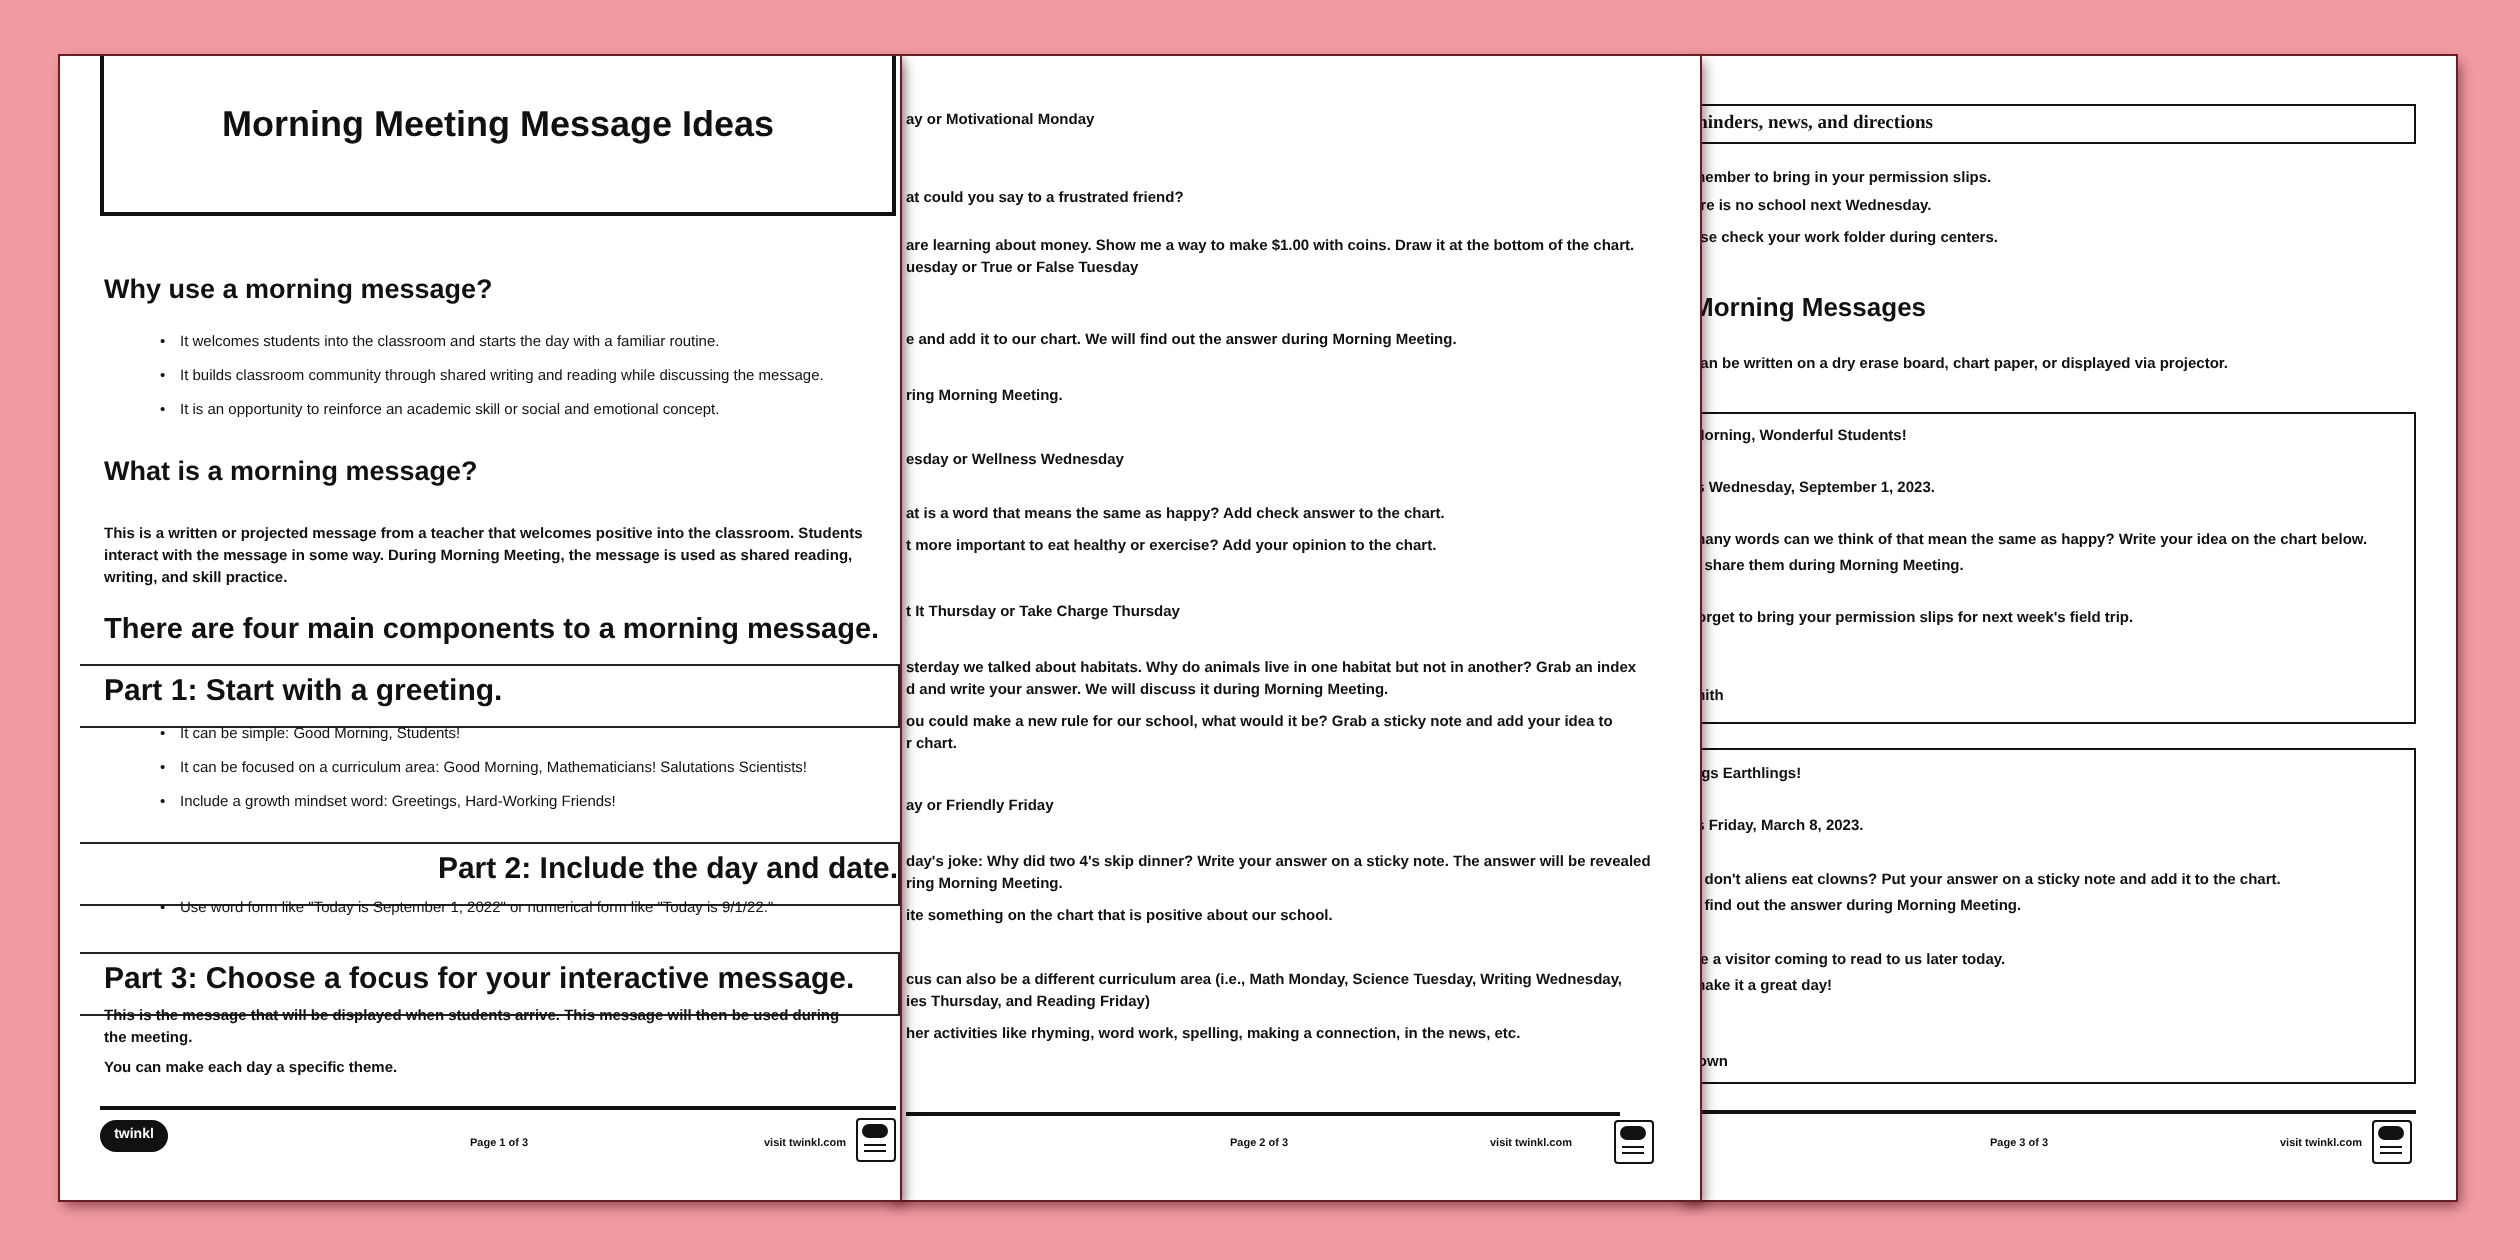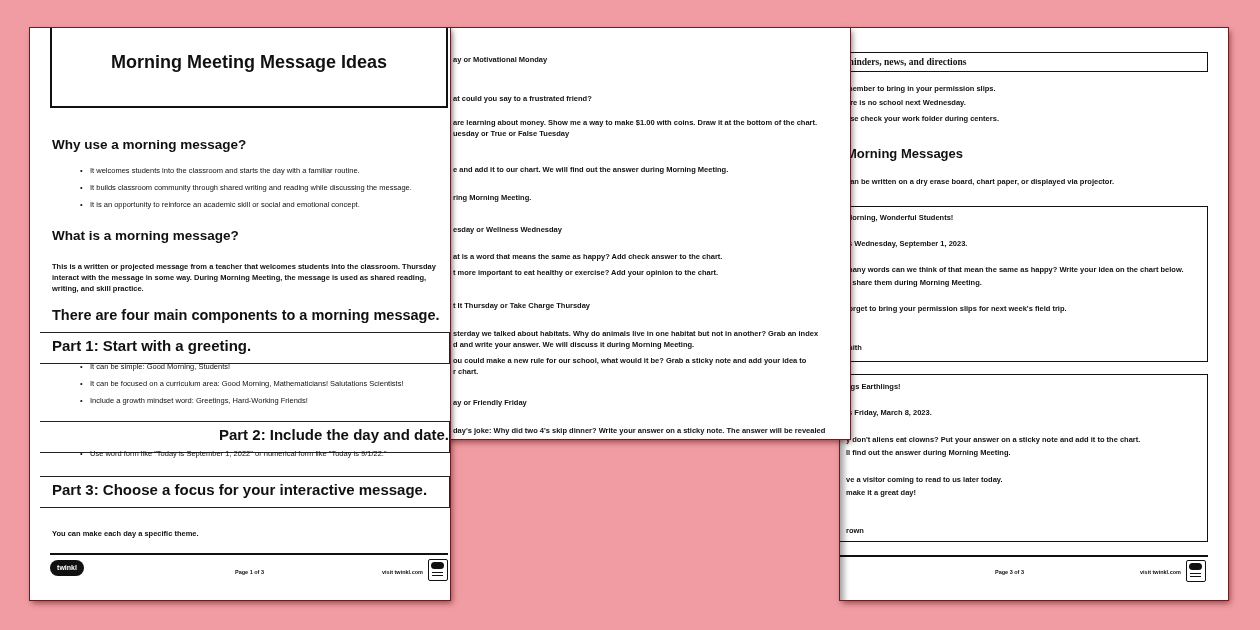--- a/index.html
+++ b/index.html
@@ -12,21 +12,21 @@
   .page {
     position: absolute; background: #fff; overflow: hidden;
     box-shadow: 0 0 0 1px #6b1e22, 2px 3px 6px rgba(60,0,0,0.55);
   }
   .page-shadow-left::before {
     content: ""; position: absolute; left: 0; top: 0; bottom: 0; width: 10px;
     background: linear-gradient(to right, rgba(0,0,0,0.35), rgba(0,0,0,0.05) 70%, rgba(0,0,0,0));
     z-index: 3;
   }
   #page1 { left: 30px; top: 28px; width: 420px; height: 572px; z-index: 3; }
-  #page2 { left: 445px; top: 28px; width: 405px; height: 411px; z-index: 2; }
+  #page2 { left: 445px; top: 28px; width: 405px; height: 572px; z-index: 2; }
   #page3 { left: 840px; top: 28px; width: 388px; height: 572px; z-index: 1; }
 
   
   .title-box {
     position: absolute; left: 20px; top: 0; width: 398px; height: 80px;
     border: 2px solid #111; border-top: none; box-sizing: border-box; text-align: center;
   }
   .title-box .t1 { font-weight: bold; font-size: 18px; margin-top: 24px; }
   .title-box .t2 { font-weight: bold; font-size: 12.5px; margin-top: 4px; }
   .h2 { position: absolute; font-weight: bold; font-size: 13.5px; }
@@ -127,20 +127,21 @@
   <div class="p2-text" style="left:8px;top:300px;">sterday we talked about habitats. Why do animals live in one habitat but not in another? Grab an index</div>
   <div class="p2-text" style="left:8px;top:311px;">d and write your answer. We will discuss it during Morning Meeting.</div>
   <div class="p2-text" style="left:8px;top:327px;">ou could make a new rule for our school, what would it be? Grab a sticky note and add your idea to</div>
   <div class="p2-text" style="left:8px;top:338px;">r chart.</div>
 
   <div class="p2-head" style="left:8px;top:370px;">ay or Friendly Friday</div>
   <div class="p2-text" style="left:8px;top:397px;">day's joke: Why did two 4's skip dinner?  Write your answer on a sticky note. The answer will be revealed</div>
   <div class="p2-text" style="left:8px;top:408px;">ring Morning Meeting.</div>
   <div class="p2-text" style="left:8px;top:424px;">ite something on the chart that is positive about our school.</div>
 
+  <div class="p2-text" style="left:8px;top:456px;">cus can also be a different curriculum area (i.e., Math Monday,  Science Tuesday, Writing Wednesday,</div>
   <div class="p2-text" style="left:8px;top:467px;">ies Thursday, and Reading Friday)</div>
   <div class="p2-text" style="left:8px;top:483px;">her activities like rhyming, word work, spelling, making a connection, in the news, etc.</div>
 
   <div class="footer-line" style="left:8px;top:528px;width:357px;"></div>
   <div class="footer-text" style="left:170px;top:541px;">Page 2 of 3</div>
   <div class="footer-text" style="left:300px;top:541px;">visit twinkl.com</div>
   <div class="badge-icon" style="left:362px;top:532px;"></div>
 </div>
 
 <div class="page" id="page1">
@@ -150,21 +151,21 @@
 
   <div class="h2" style="left:22px;top:109px;">Why use a morning message?</div>
   <ul class="bullets" style="left:50px;top:138px;width:360px;">
     <li>It welcomes students into the classroom and starts the day with a familiar routine.</li>
     <li>It builds classroom community through shared writing and reading while discussing the message.</li>
     <li>It is an opportunity to reinforce an academic skill or social and emotional concept.</li>
   </ul>
 
   <div class="h2" style="left:22px;top:200px;">What is a morning message?</div>
   <div class="para" style="left:22px;top:233px;width:395px;">
-    <div>This is a written or projected message from a teacher that welcomes students into the classroom.  Thursday</div>
+    <div>This is a written or projected message from a teacher that welcomes positive into the classroom.  Students</div>
     <div>interact with the message in some way. During Morning Meeting, the message is used as shared reading,</div>
     <div>writing, and skill practice.</div>
   </div>
 
   <div class="h2-lg" style="left:22px;top:279px;">There are four main components to a morning message.</div>
 
   <div class="part-box" style="top:304px;">
     <span>Part 1: Start with a greeting.</span>
   </div>
   <ul class="bullets" style="left:50px;top:334px;width:360px;">
@@ -175,20 +176,24 @@
 
   <div class="part-box" style="top:393px;text-align:right;">
     <span>Part 2: Include the day and date.</span>
   </div>
   <ul class="bullets" style="left:50px;top:421px;width:360px;">
     <li>Use word form like "Today is September 1, 2022" or numerical form like "Today is 9/1/22."</li>
   </ul>
 
   <div class="part-box" style="top:448px;">
     <span>Part 3: Choose a focus for your interactive message.</span>
+  </div>
+  <div class="para" style="left:22px;top:474px;width:395px;">
+    <div>This is the message that will be displayed when students arrive.  This message will then be used during</div>
+    <div>the meeting.</div>
   </div>
   <div class="para" style="left:22px;top:500px;">You can make each day a specific theme.</div>
 
   <div class="footer-line" style="left:20px;top:525px;width:398px;"></div>
   <div class="twinkl-logo" style="left:20px;top:532px;">twinkl</div>
   <div class="footer-text" style="left:205px;top:541px;">Page 1 of 3</div>
   <div class="footer-text" style="left:352px;top:541px;">visit twinkl.com</div>
   <div class="badge-icon" style="left:398px;top:531px;"></div>
 </div>
 

